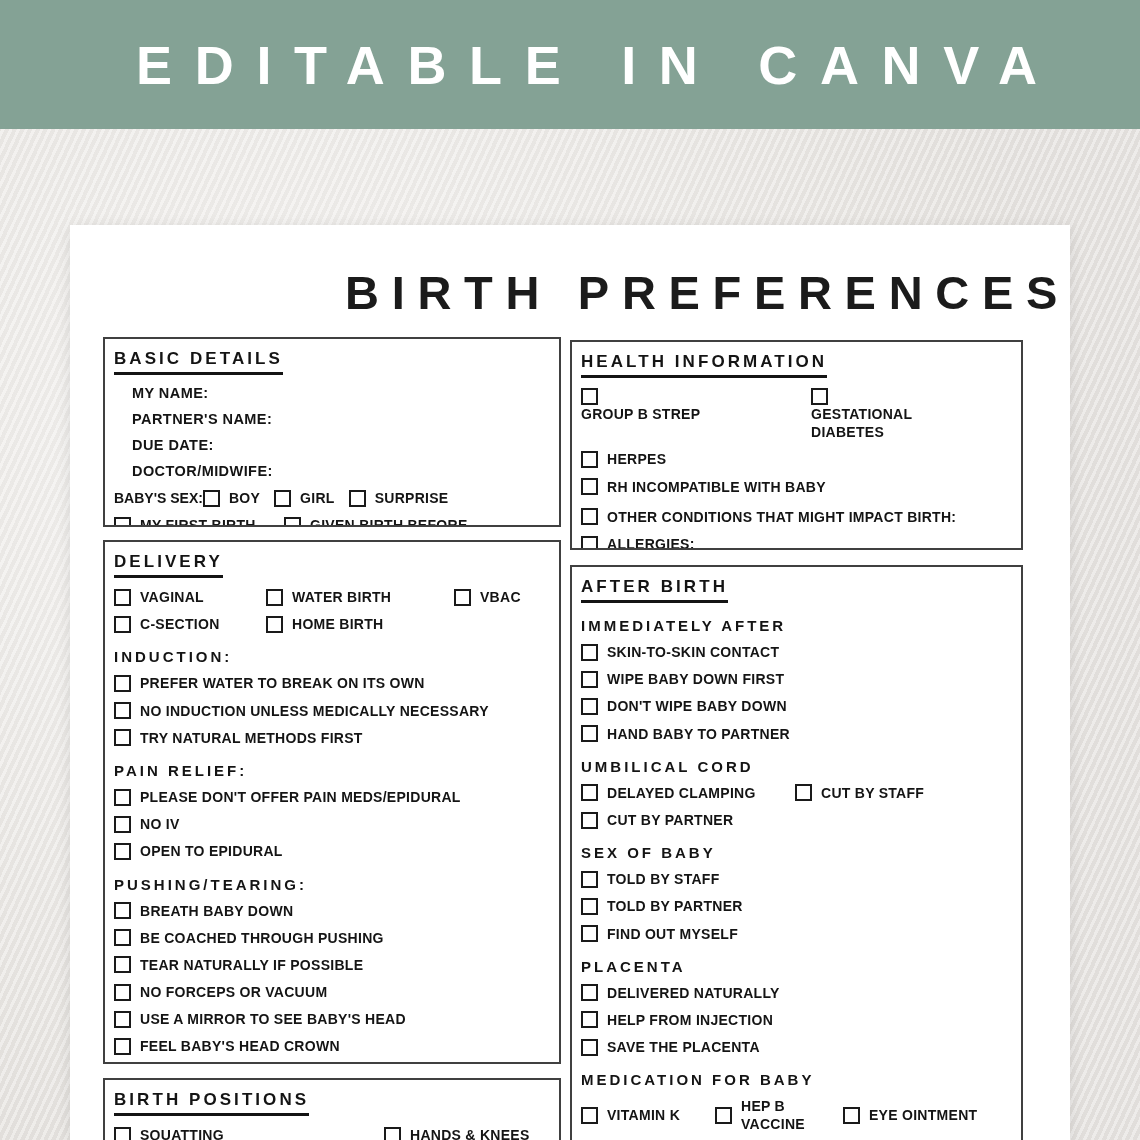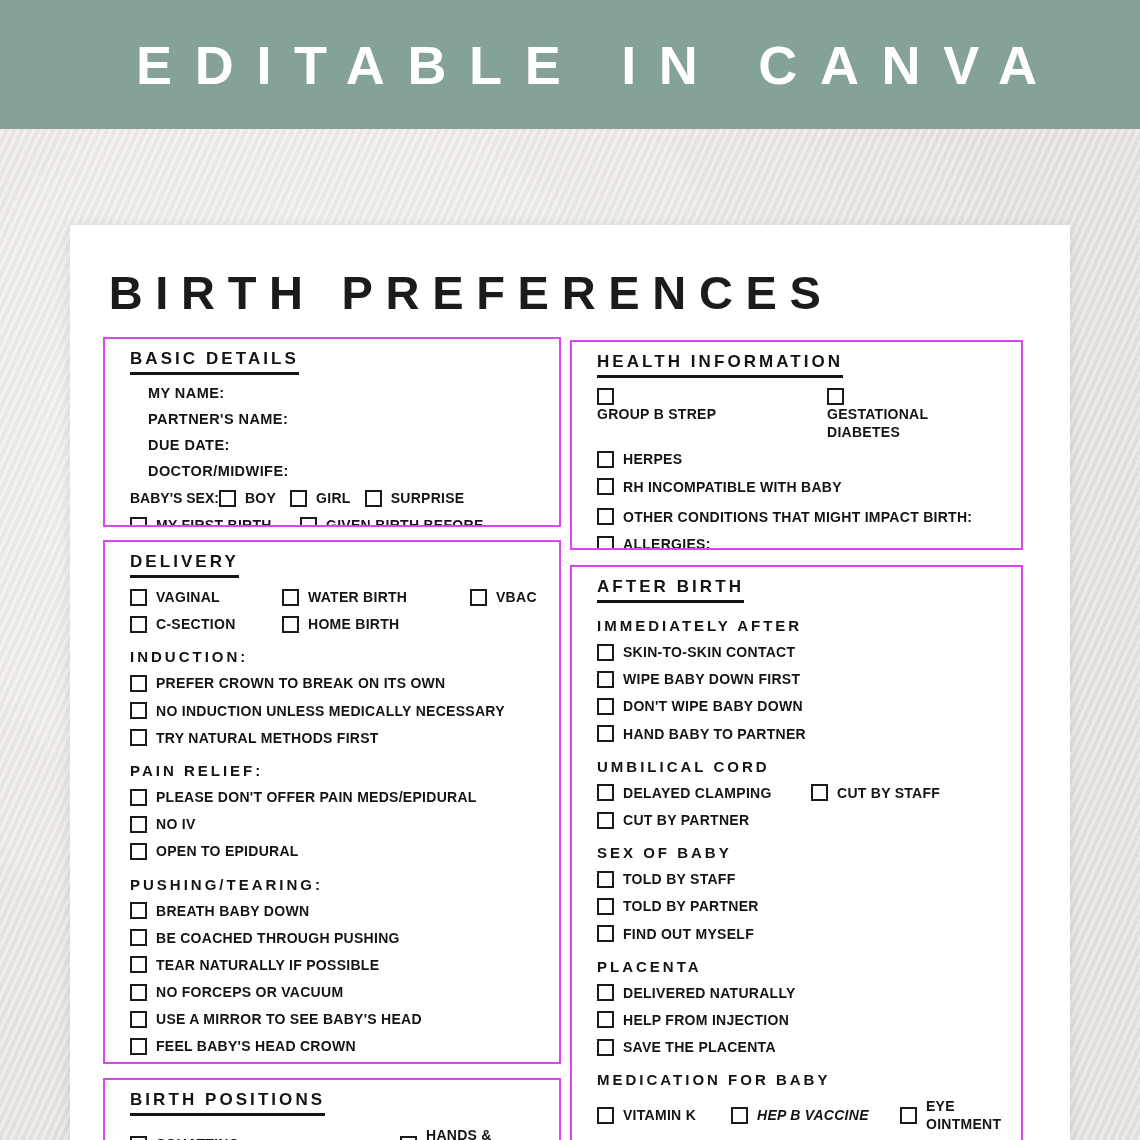--- a/index.html
+++ b/index.html
@@ -24,27 +24,27 @@
   }
 
   .paper {
     position: absolute; left: 70px; top: 225px; width: 1000px; height: 915px;
     background: #ffffff; overflow: hidden;
     box-shadow: 0 3px 14px rgba(0,0,0,0.10);
   }
 
   .doc-title {
     position: absolute; top: 40px; left: 0; width: 100%;
-    text-align: left; font-size: 47px; font-weight: 700;
+    text-align: right; font-size: 47px; font-weight: 700;
     letter-spacing: 0.27em; text-indent: 0.27em; color: #1b1b1b; white-space: nowrap; padding-left: 26px;
   }
 
   .box {
-    position: absolute; border: 2px solid #d946ef; background: #fff;
-    padding: 10px 25px; overflow: hidden;
+    position: absolute; border: 2px solid #404040; background: #fff;
+    padding: 10px 9px; overflow: hidden;
   }
   .box-basic    { left: 33px;  top: 112px; width: 458px; height: 190px; }
   .box-health   { left: 500px; top: 115px; width: 453px; height: 210px; }
   .box-delivery { left: 33px;  top: 315px; width: 458px; height: 524px; }
   .box-after    { left: 500px; top: 340px; width: 453px; height: 620px; }
   .box-positions{ left: 33px;  top: 853px; width: 458px; height: 100px; }
 
   .sec-title {
     display: inline-block; font-size: 17px; font-weight: 700;
     letter-spacing: 0.18em; border-bottom: 3px solid #141414;
@@ -71,21 +71,21 @@
   .top-align { align-items: flex-start; }
   .top-align .cb-row { align-items: flex-start; flex-direction: column; }
 
   .w152 { width: 152px; flex: none; }
   .w188 { width: 188px; flex: none; }
   .w170 { width: 170px; flex: none; }
   .w214 { width: 214px; flex: none; }
   .w230 { width: 230px; flex: none; }
   .w270 { width: 270px; flex: none; }
   .w134 { width: 134px; flex: none; text-align: right; }
-  .w157 { width: 169px; flex: none; font-style: italic; }
+  .w157 { width: 128px; flex: none; }
 
   .sex-label { font-size: 14px; font-weight: 700; margin-right: 0; white-space: nowrap; }
   .gap14 > .cb-row { margin-right: 14px; }
   .mt4 { margin-top: 4px; }
 </style>
 </head>
 <body>
 
 <div class="screen">
 
@@ -183,21 +183,21 @@
         </div>
         <div class="cb-row">
           <span class="cb"></span>
           <span class="cb-label">HOME BIRTH</span>
         </div>
       </div>
 
       <h3 class="sub-head">INDUCTION:</h3>
       <div class="cb-row">
         <span class="cb"></span>
-        <span class="cb-label">PREFER CROWN TO BREAK ON ITS OWN</span>
+        <span class="cb-label">PREFER WATER TO BREAK ON ITS OWN</span>
       </div>
       <div class="cb-row">
         <span class="cb"></span>
         <span class="cb-label">NO INDUCTION UNLESS MEDICALLY NECESSARY</span>
       </div>
       <div class="cb-row">
         <span class="cb"></span>
         <span class="cb-label">TRY NATURAL METHODS FIRST</span>
       </div>
 

